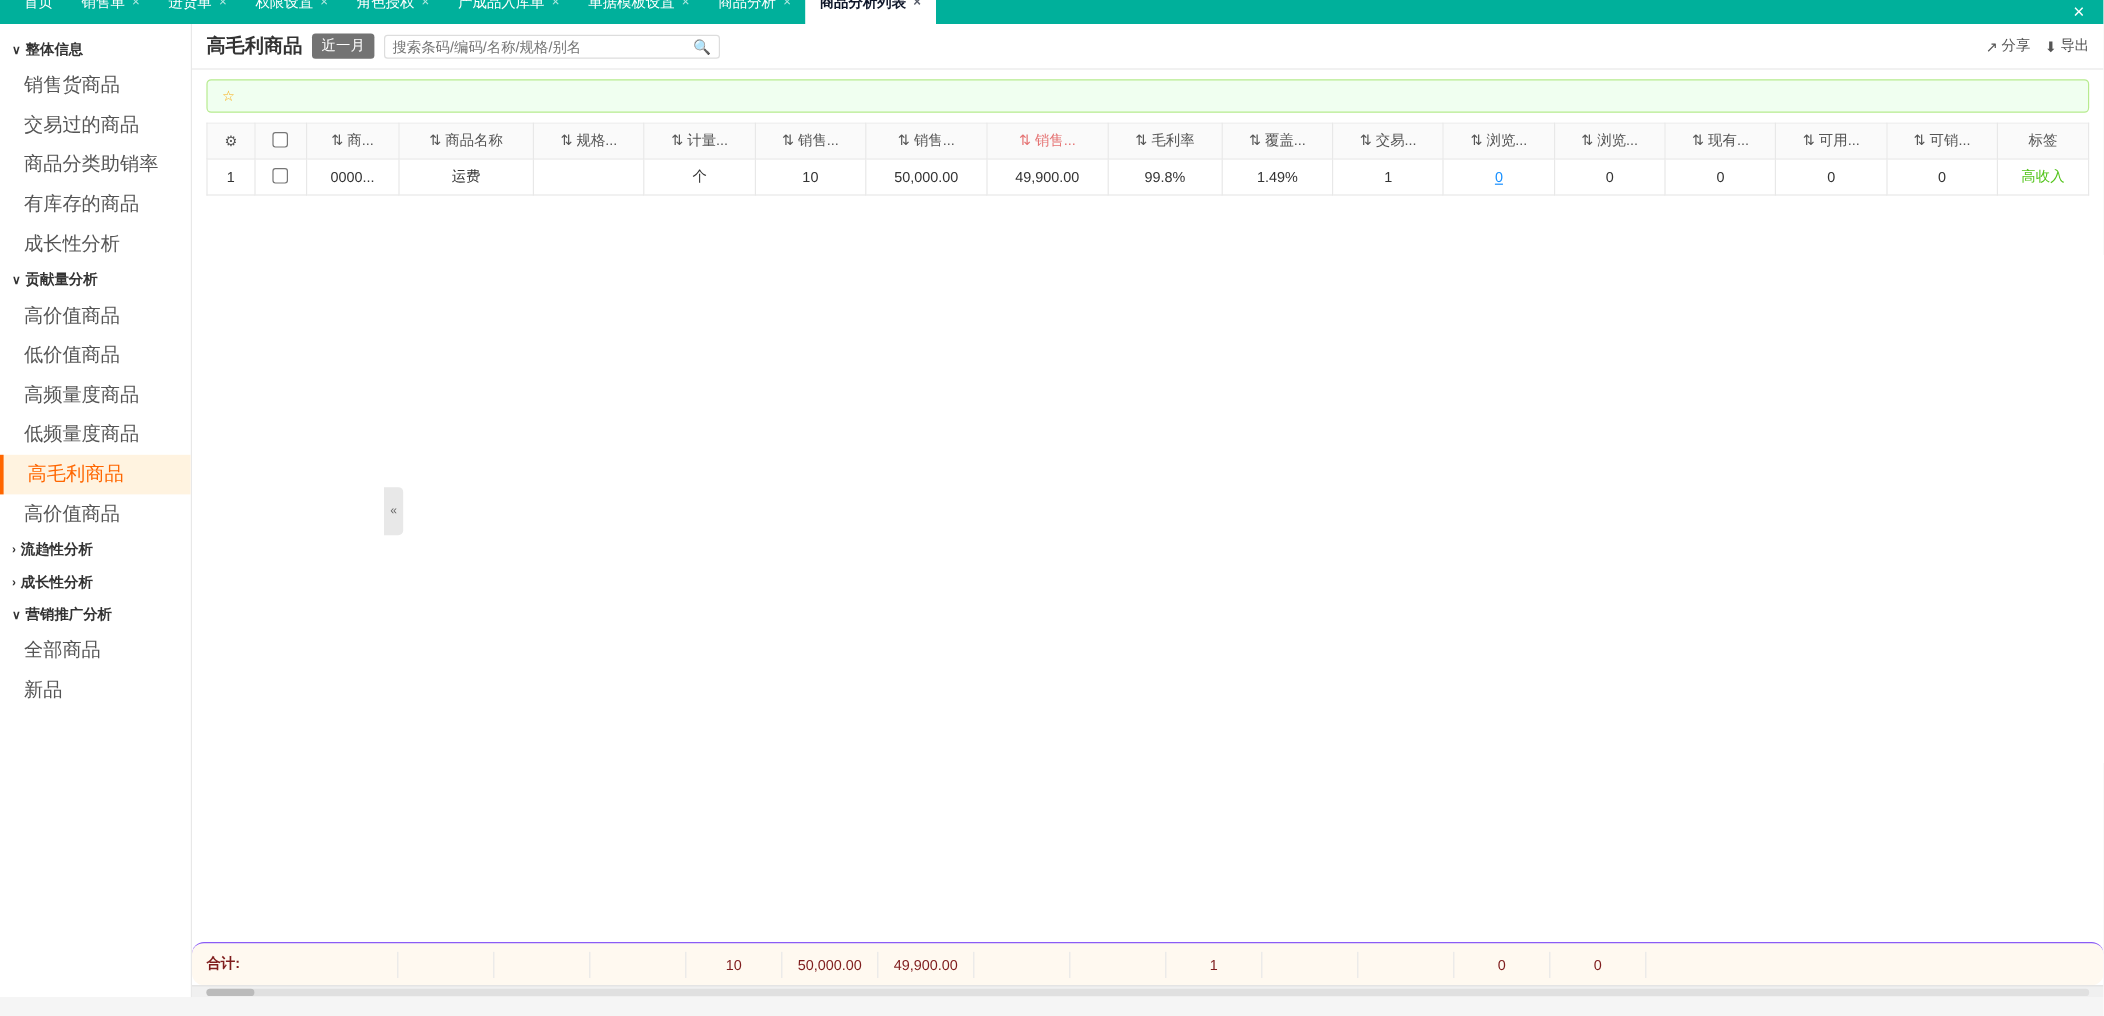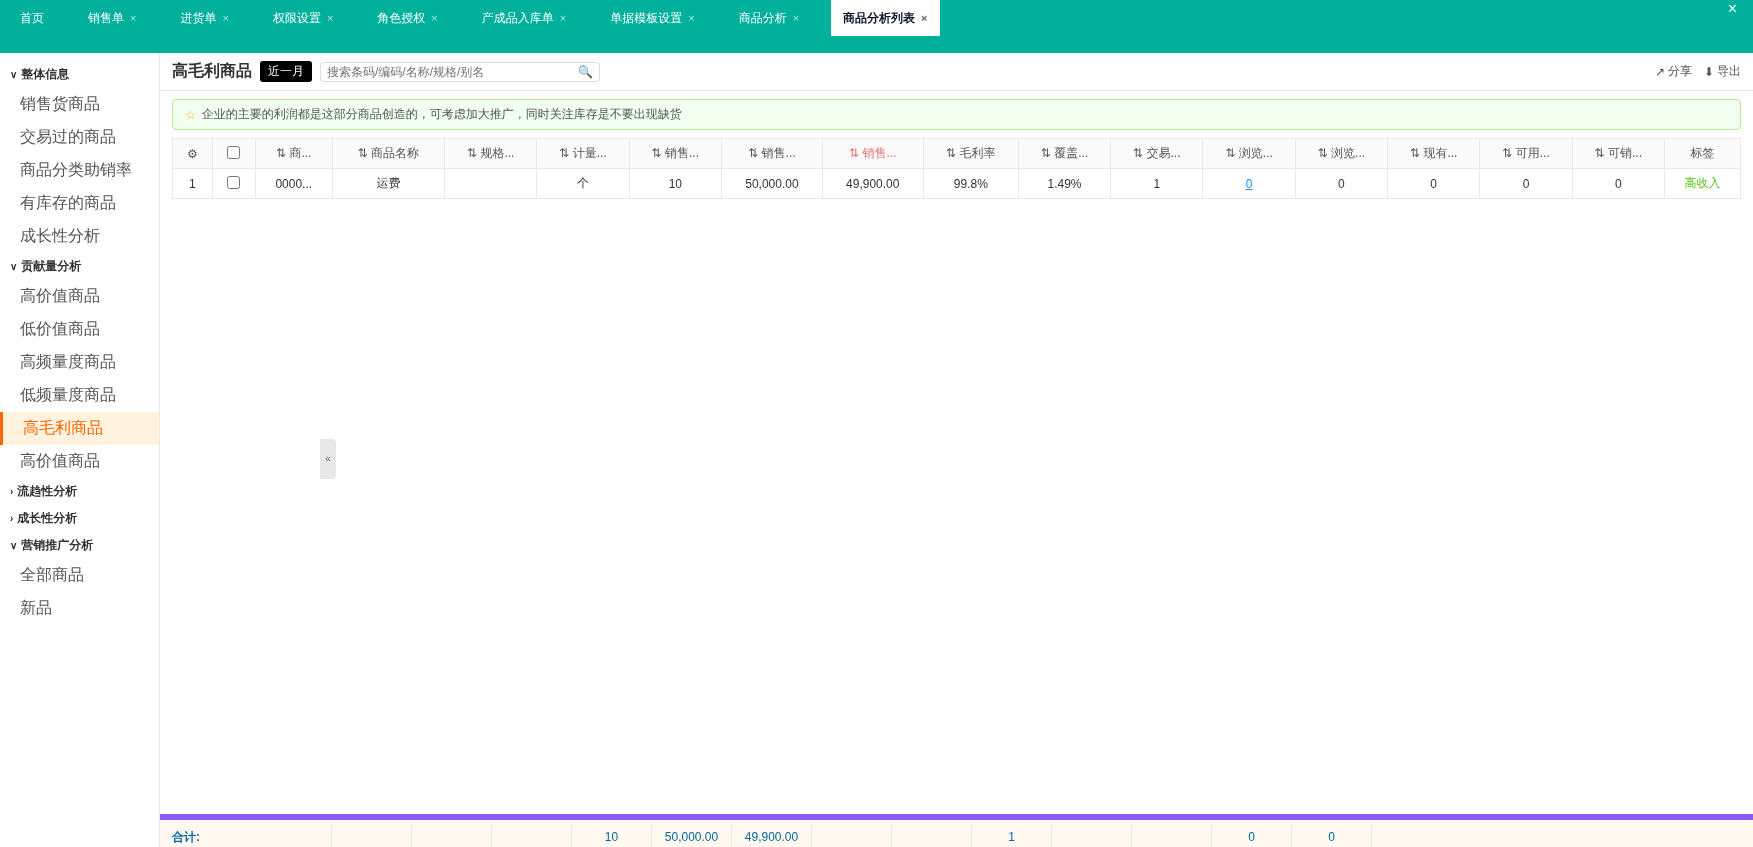--- a/index.html
+++ b/index.html
@@ -2,25 +2,24 @@
 <html><head>
   <meta charset="utf-8">
   <style>
     * { box-sizing: border-box; margin: 0; padding: 0; font-family: 'Microsoft YaHei', Arial, sans-serif; font-size: 12px; }
     body { background: #f5f5f5; overflow: hidden; }
 
     
     .top-nav {
       background: #00b09b;
       display: flex;
-      align-items: flex-start;
-      height: 53px;
+      align-items: flex-end;
+      height: 20px;
       padding: 0 8px;
       color: #fff;
-      gap: 20px;
     }
     .top-nav .nav-item {
       padding: 0 12px;
       height: 36px;
       display: flex;
       align-items: center;
       cursor: pointer;
       white-space: nowrap;
       font-size: 12px;
       color: #fff;
@@ -101,21 +100,21 @@
       padding: 8px 12px;
       border-bottom: 1px solid #e8e8e8;
       gap: 8px;
     }
     .content-title {
       font-size: 16px;
       font-weight: bold;
       color: #333;
     }
     .time-filter-btn {
-      background: #000000;
+      background: #737373;
       color: #fff;
       border: none;
       border-radius: 3px;
       padding: 2px 8px;
       cursor: pointer;
       font-size: 12px;
     }
     .search-box {
       display: flex;
       align-items: flex-start;
@@ -212,28 +211,29 @@
       border: 1px solid #e8e8e8;
       padding: 6px 8px;
       text-align: center;
       color: #333;
       white-space: nowrap;
     }
 
     
     .footer-totals {
       background: #fff9f0;
-      border-top: 6px solid #8b5cf6;
+      border-top: 1px solid #8b5cf6;
       display: flex;
       align-items: center;
       padding: 6px 12px;
       gap: 0;
       font-size: 12px;
-      color: #0369a1;
+      color: #7f1d1d;
       min-height: 36px;
+      border-radius: 10px;
     }
     .footer-label {
       width: 80px;
       font-weight: bold;
     }
     .footer-cells {
       flex: 1;
       display: flex;
       overflow: hidden;
     }
@@ -369,21 +369,20 @@
         </div>
         <div class="header-action-btn">
           <span>⬇</span>
           <span>导出</span>
         </div>
       </div>
     </div>
 
     <div class="info-banner">
       <span class="info-icon">☆</span>
-      <span>企业的主要的利润都是这部分商品创造的，可考虑加大推广，同时关注库存是不要出现缺货</span>
     </div>
 
     <div class="table-container">
       <table>
         <thead>
           <tr>
             <th>⚙</th>
             <th><input type="checkbox" style=""></th>
             <th><span>⇅</span> 商...</th>
             <th><span>⇅</span> 商品名称</th>

